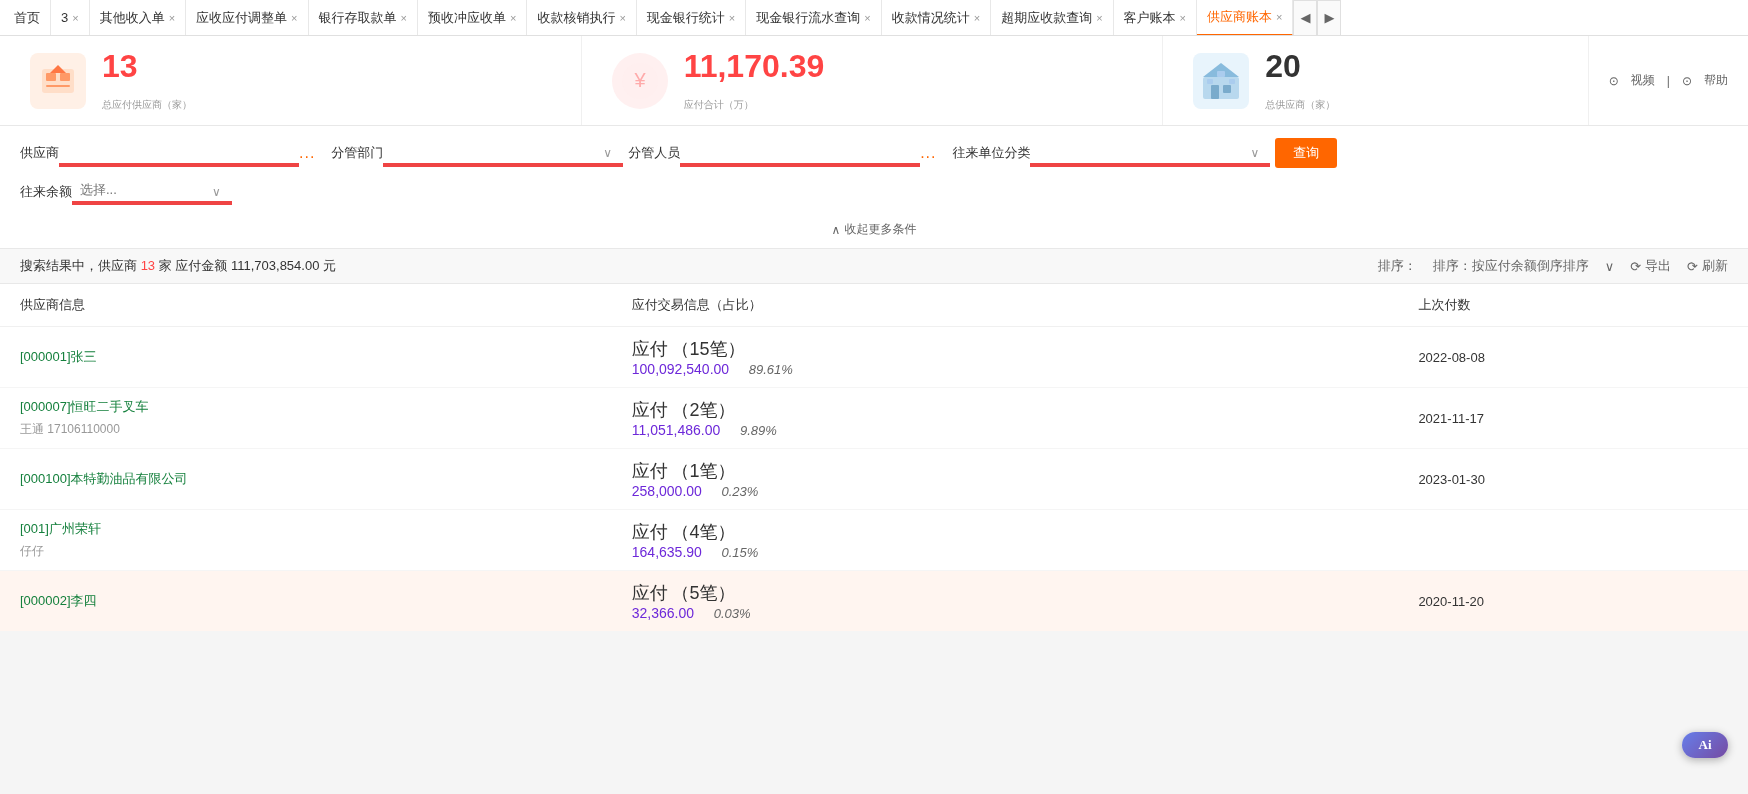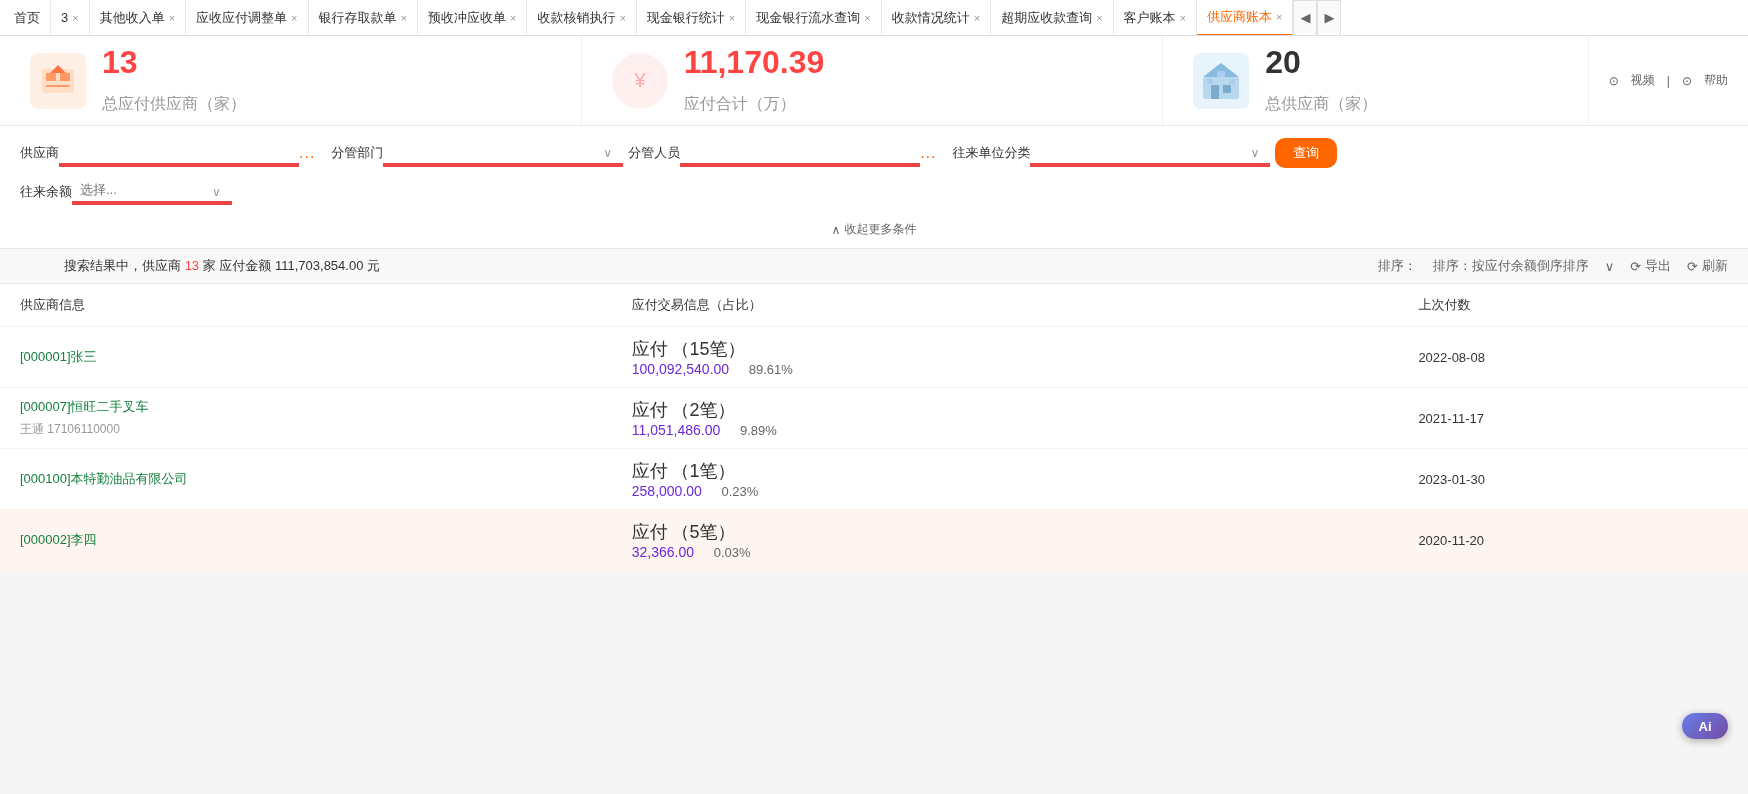--- a/index.html
+++ b/index.html
@@ -66,21 +66,21 @@
       color: #ffaaaa;
       font-size: 28px;
     }
     .stat-icon-3 {
       background: #e8f4fc;
       border-radius: 8px;
       color: #66aacc;
       font-size: 28px;
     }
     .stat-number { font-size: 32px; font-weight: bold; color: #ff4444; line-height: 1; }
-    .stat-label { font-size: 16px; color: #999; margin-top: 16px; }
+    .stat-label { font-size: 10px; color: #999; margin-top: 16px; }
     .stat-number-black { font-size: 32px; font-weight: bold; color: #333; line-height: 1; }
     .top-right-links {
       display: flex;
       align-items: center;
       padding: 0 20px;
       gap: 12px;
       font-size: 12px;
       color: #666;
       white-space: nowrap;
     }
@@ -115,21 +115,21 @@
       background: transparent;
     }
     .filter-input-wide { width: 240px; }
     .dropdown-arrow { color: #999; font-size: 12px; margin-left: -20px; pointer-events: none; }
     .select-wrapper { position: relative; display: inline-flex; align-items: center; }
     .search-btn {
       background: #ff6600;
       color: #fff;
       border: none;
       padding: 6px 18px;
-      border-radius: 10px;
+      border-radius: 3px;
       cursor: pointer;
       font-size: 13px;
       white-space: nowrap;
     }
     .collapse-btn {
       display: flex;
       align-items: center;
       justify-content: center;
       gap: 4px;
       color: #666;
@@ -141,21 +141,21 @@
     
     .result-bar {
       background: #f8f8f8;
       padding: 8px 20px;
       display: flex;
       align-items: center;
       justify-content: space-between;
       border-bottom: 1px solid #e8e8e8;
       font-size: 13px;
     }
-    .result-info { color: #333; margin-left: 44px; }
+    .result-info { color: #333; }
     .result-actions {
       display: flex;
       align-items: center;
       gap: 16px;
       color: #666;
       font-size: 13px;
     }
     .sort-link { color: #666; cursor: pointer; }
     .action-btn {
       display: flex;
@@ -188,21 +188,21 @@
       padding: 10px 20px;
       border-bottom: 1px solid #f5f5f5;
       font-size: 13px;
       vertical-align: middle;
     }
     .data-table tr.highlighted td { background: #fff5f0; }
     .supplier-link { color: #15803d; text-decoration: none; cursor: pointer; }
     .supplier-sub { color: #999; font-size: 12px; margin-top: 5px; }
     .amount-green { color: #6d28d9; font-size: 14px; }
     .tx-count { color: #333; font-size: 18px; }
-    .percentage { color: #666; font-size: 13px; margin-left: 16px; }
+    .percentage { color: #666; font-size: 13px; margin-left: 16px; font-style: italic; }
     .date-text { color: #333; font-size: 13px; }
 
     
     ::-webkit-scrollbar { width: 6px; height: 6px; }
     ::-webkit-scrollbar-track { background: #f1f1f1; }
     ::-webkit-scrollbar-thumb { background: #ccc; border-radius: 3px; }
     .filter-dots { color: #ff6600; cursor: pointer; font-size: 16px; letter-spacing: 1px; }
   </style>
 </head>
 <body>
@@ -456,20 +456,41 @@
           <div>
             <span class="amount-green">258,000.00</span>
             <span class="percentage">0.23%</span>
           </div>
         </td>
         <td>
           <span class="date-text">2023-01-30</span>
         </td>
       </tr>
 
+      <tr class="">
+        <td>
+          <div>
+            <a class="supplier-link">[001]广州荣轩</a>
+          </div>
+          <div class="supplier-sub">仔仔</div>
+        </td>
+        <td>
+          <div>
+            <span class="tx-count">应付</span>
+            <span class="tx-count">（4笔）</span>
+          </div>
+          <div>
+            <span class="amount-green">164,635.90</span>
+            <span class="percentage">0.15%</span>
+          </div>
+        </td>
+        <td>
+          <span class="date-text"></span>
+        </td>
+      </tr>
 
 
       <tr class="highlighted">
         <td>
           <a class="supplier-link">[000002]李四</a>
         </td>
         <td>
           <div>
             <span class="tx-count">应付</span>
             <span class="tx-count">（5笔）</span>
@@ -480,15 +501,15 @@
           </div>
         </td>
         <td>
           <span class="date-text">2020-11-20</span>
         </td>
       </tr>
     </tbody>
   </table>
 </div>
 
-<div style="position: fixed; bottom: 55px; right: 20px; width: 46px; height: 26px; background: linear-gradient(135deg, #667eea, #764ba2); border-radius: 13px; display: flex; align-items: center; justify-content: center; cursor: pointer; box-shadow: 0 2px 8px rgba(0,0,0,0.3);">
+<div style="position: fixed; bottom: 36px; right: 20px; width: 46px; height: 26px; background: linear-gradient(135deg, #667eea, #764ba2); border-radius: 13px; display: flex; align-items: center; justify-content: center; cursor: pointer; box-shadow: 0 2px 8px rgba(0,0,0,0.3); font-family: Liberation Serif, serif;">
   <span style="color: #fff; font-size: 13px; font-weight: bold;">Ai</span>
 </div>
 
 </body></html>

